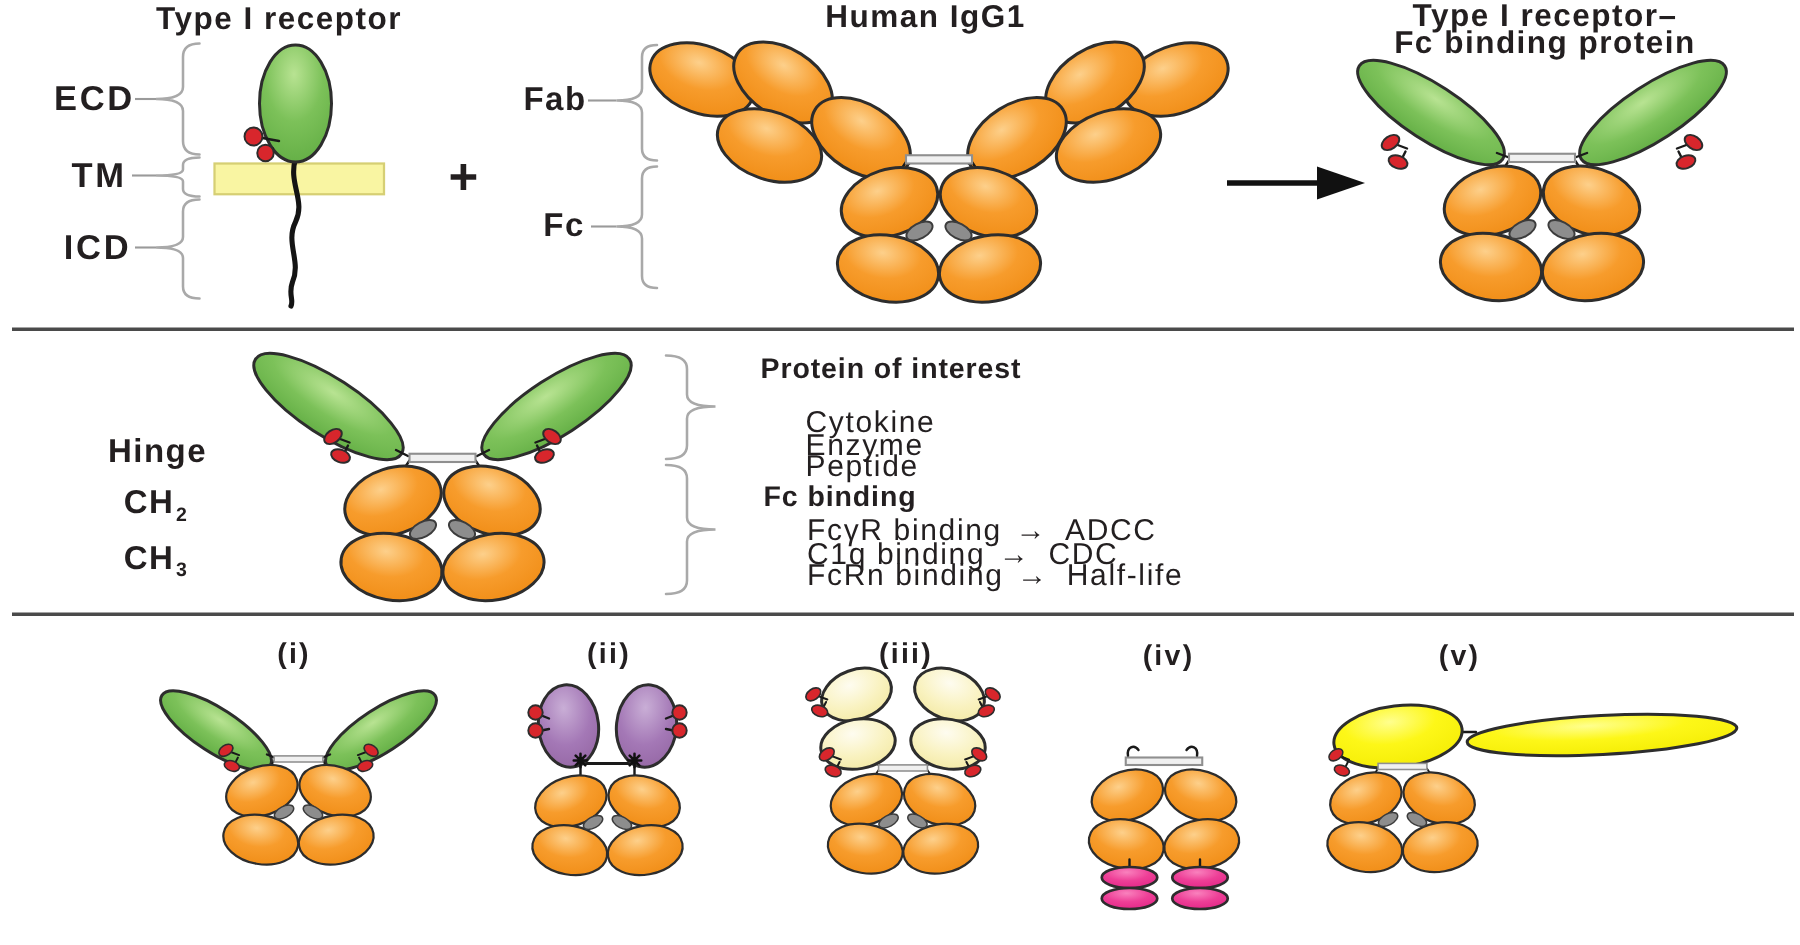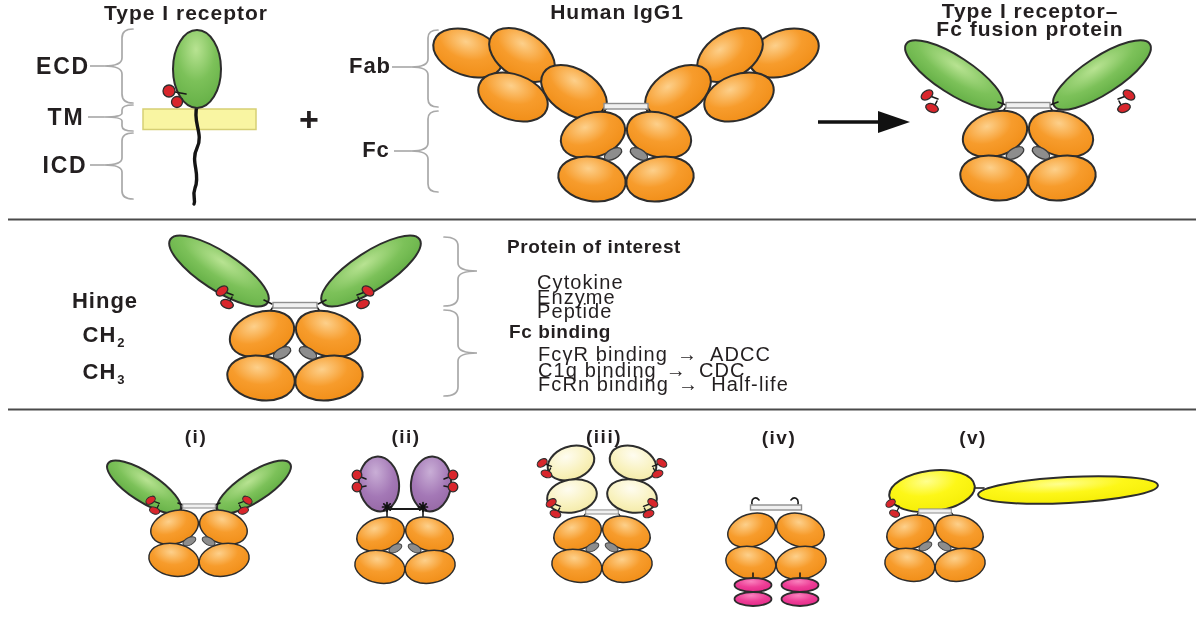--- a/index.html
+++ b/index.html
@@ -224,21 +224,21 @@
     <ellipse cx="1068" cy="490" rx="90" ry="13" transform="rotate(-3 1068 490)" class="yellowB"></ellipse>
     <ellipse cx="932" cy="491" rx="43" ry="20.5" transform="rotate(-7 932 491)" class="yellowB"></ellipse>
     <use href="#redClust" transform="translate(897,508) scale(0.8)"></use>
     <use href="#fcFull" transform="translate(935,513) scale(0.74)"></use>
   </g>
 </svg>
 
 <span class="lbl title" style="left:186px;top:13px">Type I receptor</span>
 <span class="lbl title" style="left:617px;top:12px">Human IgG1</span>
 <span class="lbl title" style="left:1030px;top:11px">Type I receptor–</span>
-<span class="lbl title" style="left:1030px;top:29px">Fc fusion protein</span>
+<span class="lbl title" style="left:1030px;top:29px">Fc binding protein</span>
 
 <span class="lbl region" style="left:63px;top:66px">ECD</span>
 <span class="lbl region" style="left:66px;top:117px">TM</span>
 <span class="lbl region" style="left:65px;top:165px">ICD</span>
 
 <span class="lbl plus" style="left:309px;top:119px">+</span>
 
 <span class="lbl chain" style="left:370px;top:66px">Fab</span>
 <span class="lbl chain" style="left:376px;top:150px">Fc</span>
 

